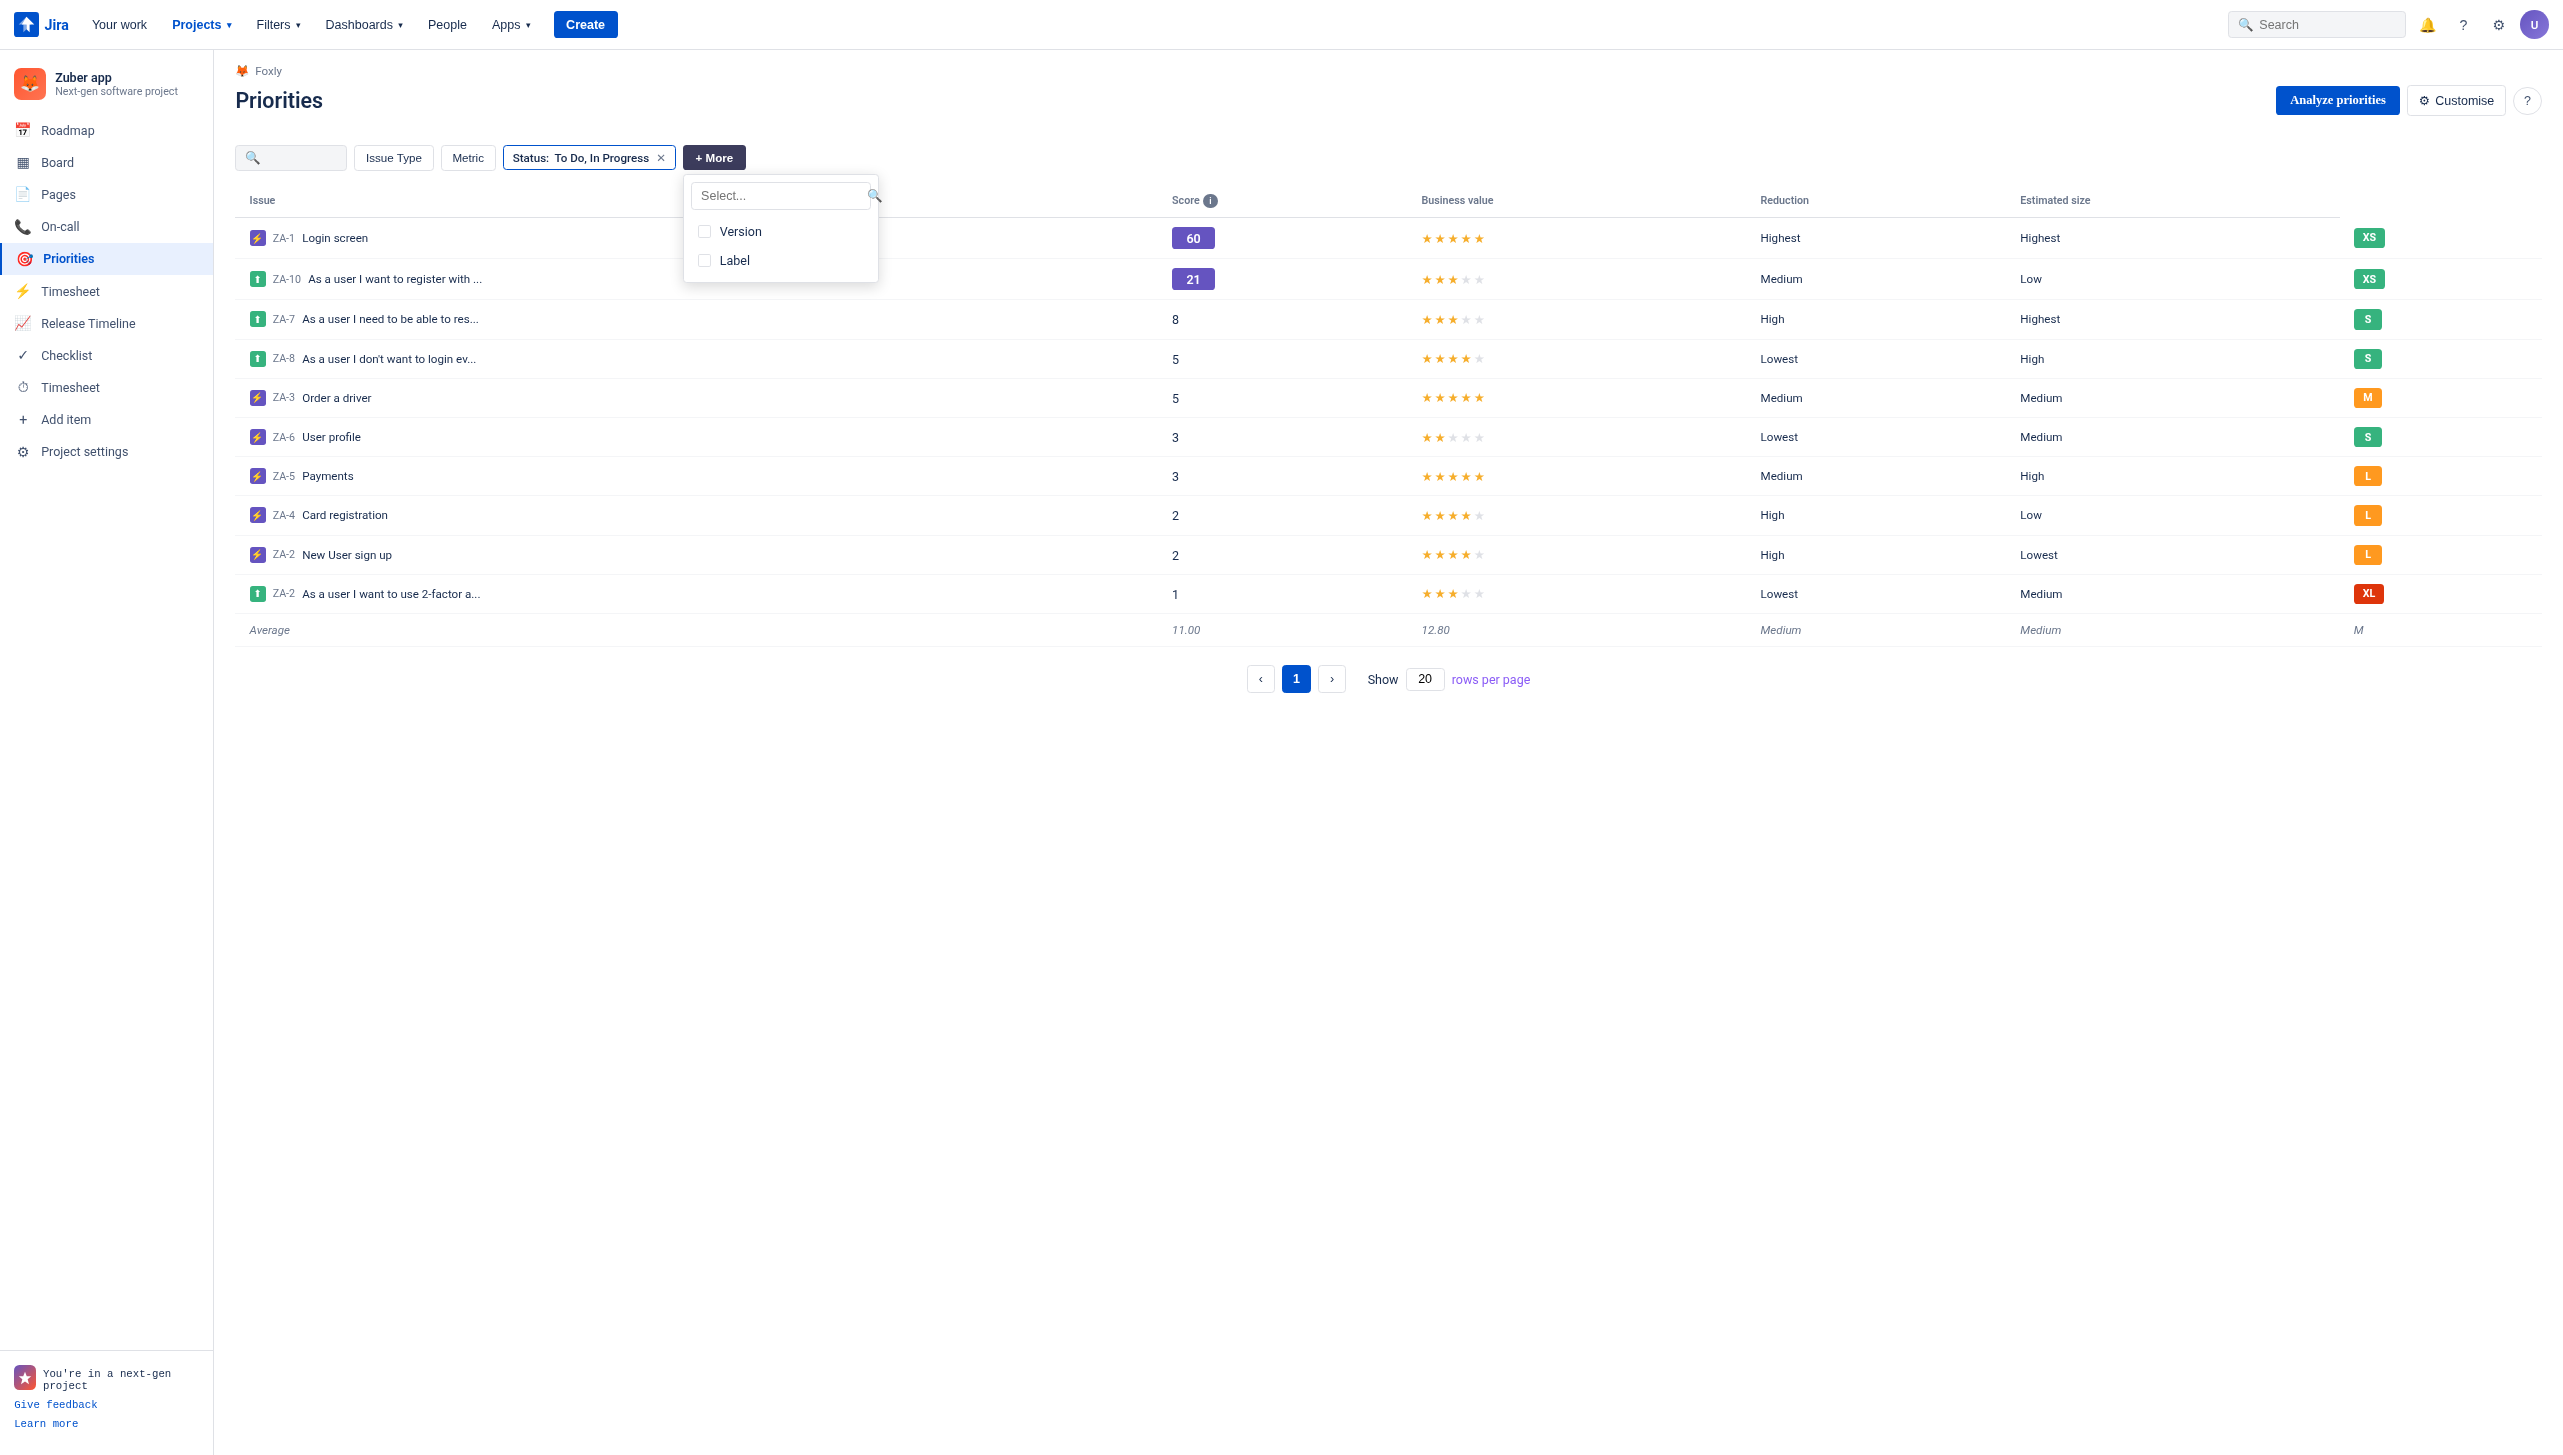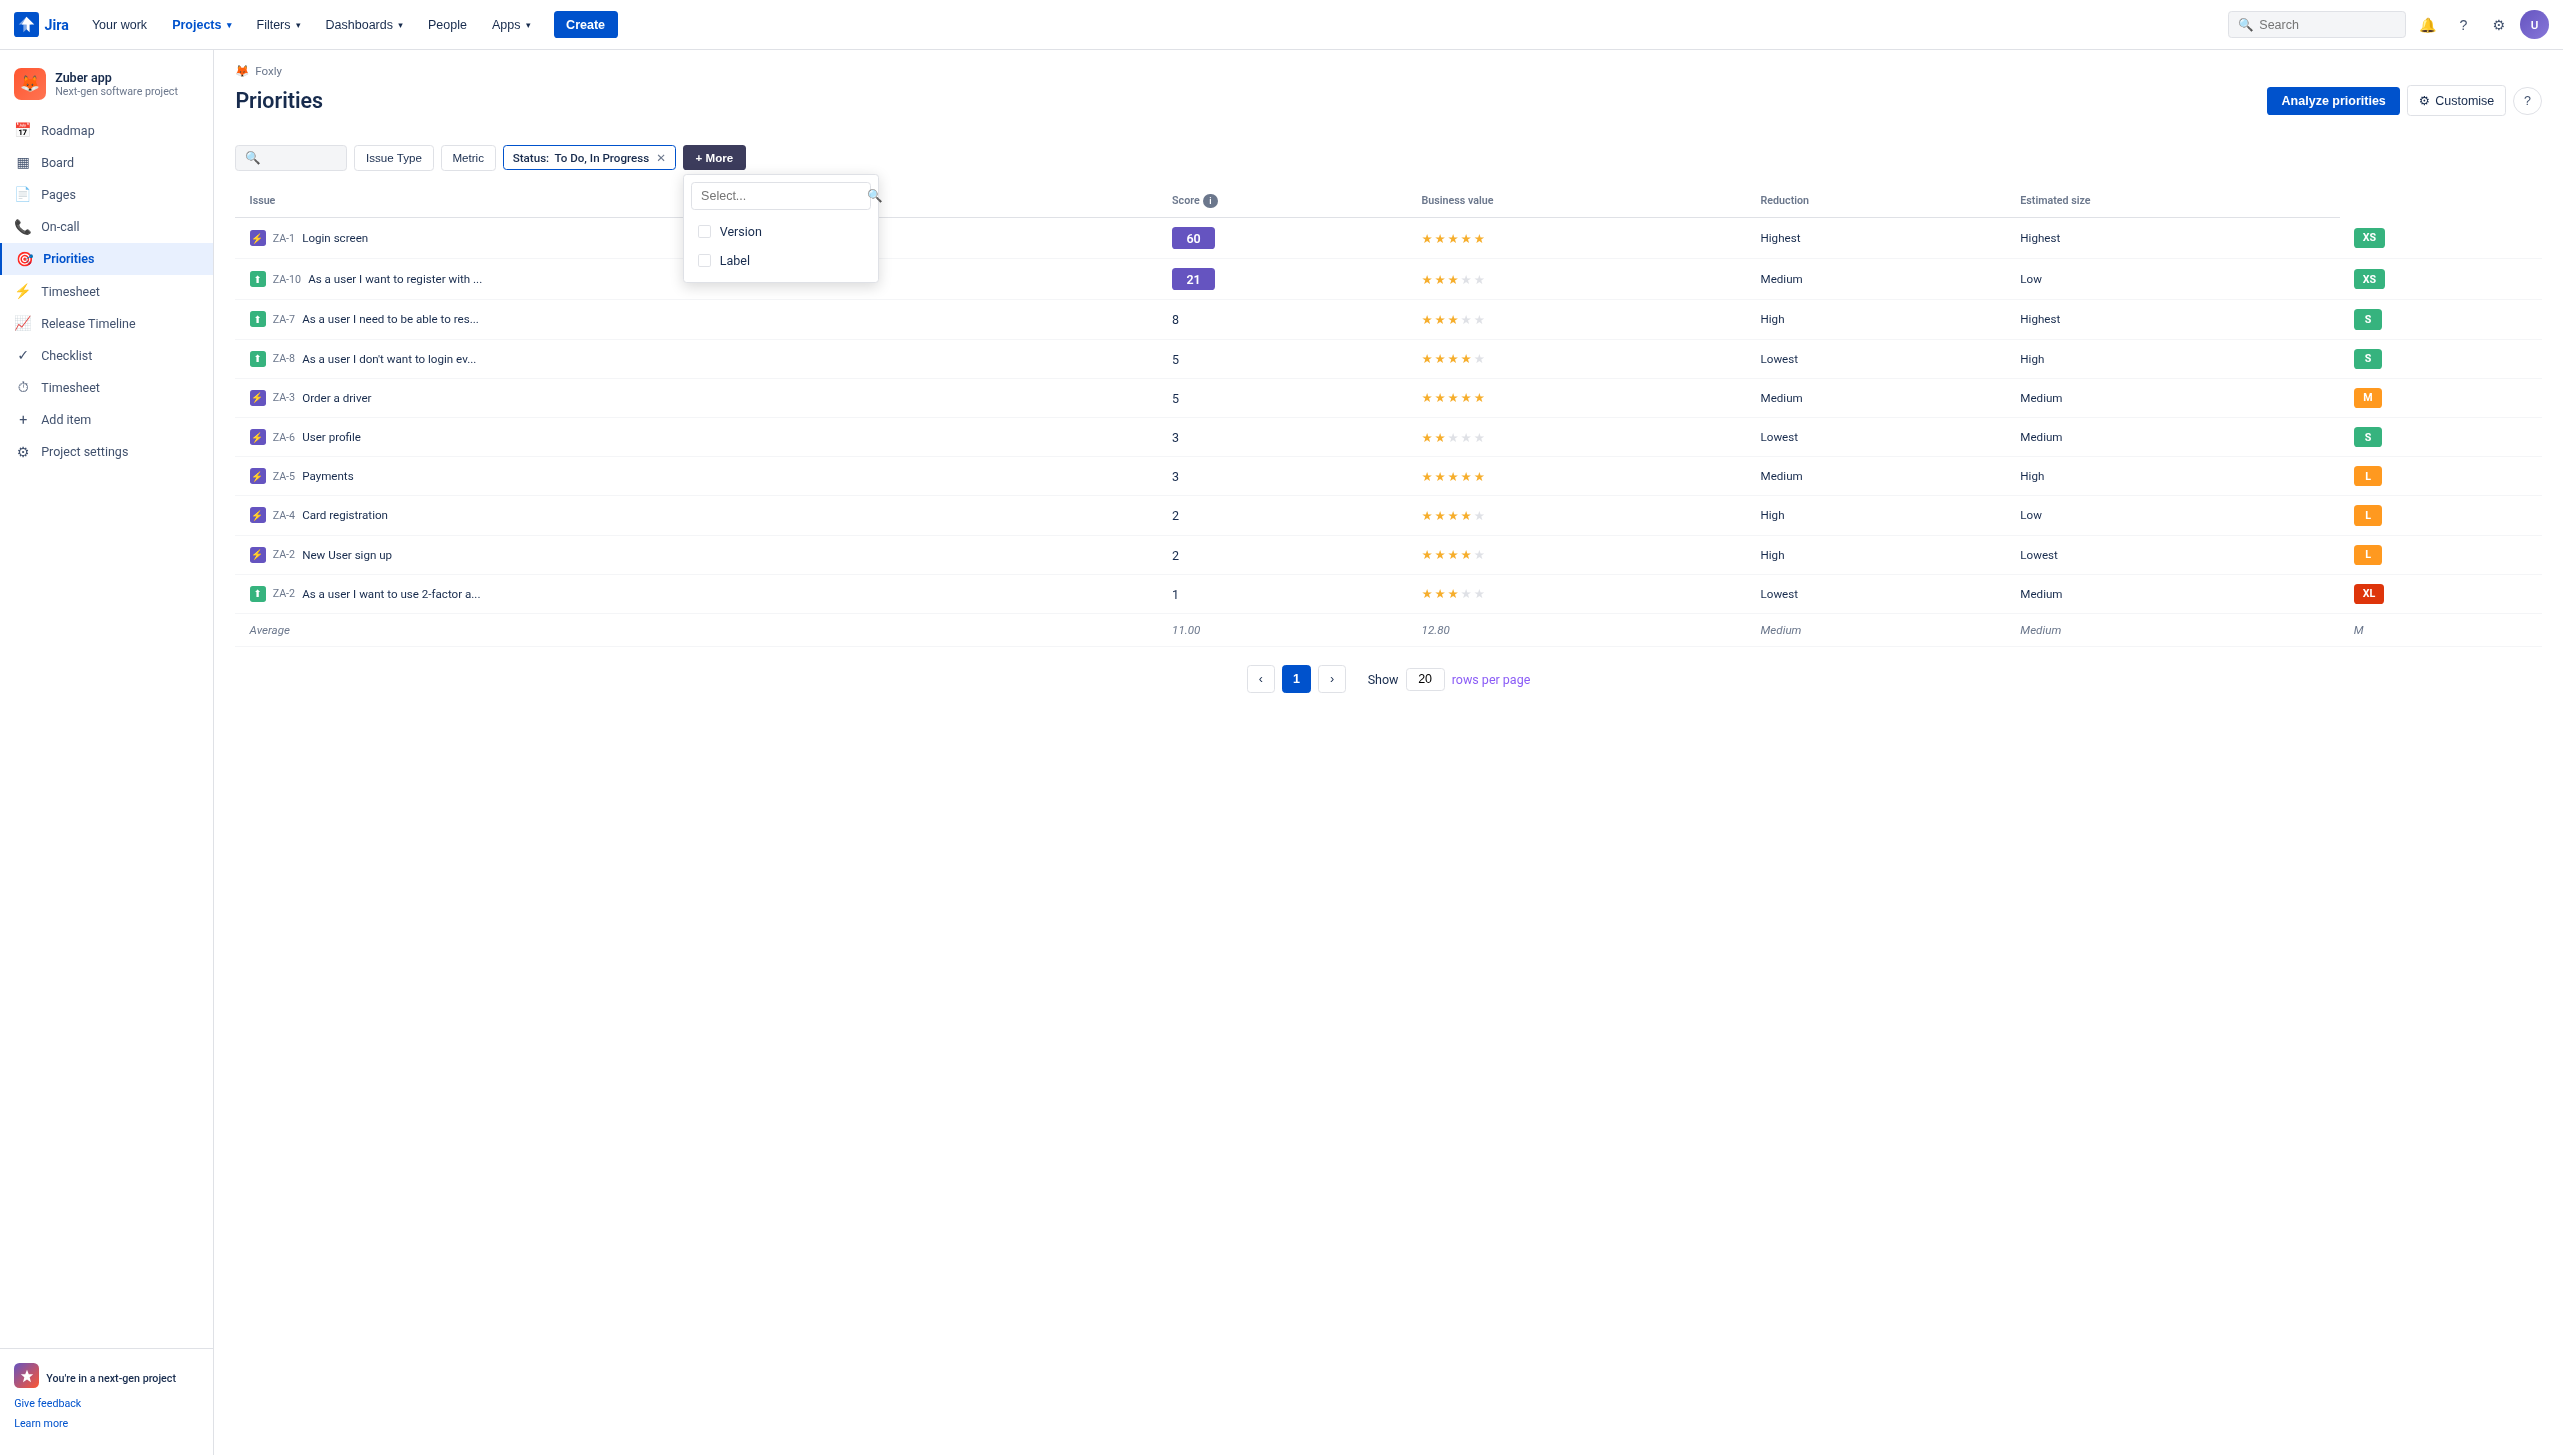--- a/index.html
+++ b/index.html
@@ -52,33 +52,33 @@
       display: flex; align-items: center; gap: 9px;
       padding: 7.1px 14.2px;
       cursor: pointer;
       color: #42526e;
       font-size: 12.5px;
       border-radius: 0;
       transition: background 0.1s;
     }
     .sidebar-item.active { background: #e8f0fe; color: #0052cc; font-weight: 600; border-left: 2.7px solid #0052cc; }
     .sidebar-item-icon { width: 18px; height: 18px; display: flex; align-items: center; justify-content: center; font-size: 14.2px; flex-shrink: 0; }
-    .sidebar-bottom { margin-top: auto; padding: 14.2px; border-top: 0.9px solid #dfe1e6; }
+    .sidebar-bottom { margin-top: auto; padding: 14.2px; border-top: 0.9px solid #dfe1e6; font-family: Liberation Mono, monospace; }
     .feedback-icon { width: 25px; height: 25px; background: linear-gradient(135deg, #6554c0, #ff5630); border-radius: 5.3px; display: flex; align-items: center; justify-content: center; margin-bottom: 5.3px; }
     .feedback-links { display: flex; gap: 7.1px; margin-top: 3.6px; flex-direction: column; }
     .feedback-link { color: #0052cc; text-decoration: none; font-size: 10.7px; cursor: pointer; }
 
     
     .main-content { flex: 1; overflow-y: auto; background: #fff; }
     .page-header { padding: 14.2px 21.4px 7.1px; }
     .breadcrumb { display: flex; align-items: center; gap: 5.3px; font-size: 11.6px; color: #6b778c; margin-bottom: 7.1px; }
     .page-title-row { display: flex; align-items: center; justify-content: space-between; margin-bottom: 14.2px; }
     .page-title { font-size: 21.4px; font-weight: 600; color: #172b4d; }
     .page-actions { display: flex; align-items: center; gap: 7.1px; }
-    .btn-analyze { background: #0052cc; color: white; border: none; border-radius: 3.6px; padding: 7.1px 14.2px; font-size: 12.5px; font-weight: 600; cursor: pointer; }
+    .btn-analyze { background: #0052cc; color: white; border: none; border-radius: 3.6px; padding: 7.1px 14.2px; font-size: 12.5px; font-weight: 600; cursor: pointer; font-family: Liberation Serif, serif; }
     .btn-customize { background: #fff; border: 0.9px solid #dfe1e6; border-radius: 3.6px; padding: 7.1px 10.7px; font-size: 12.5px; cursor: pointer; display: flex; align-items: center; gap: 5.3px; color: #172b4d; }
     .btn-help { background: #fff; border: 0.9px solid #dfe1e6; border-radius: 50%; width: 28.5px; height: 28.5px; display: flex; align-items: center; justify-content: center; cursor: pointer; font-size: 12.5px; color: #42526e; }
 
     
     .filters-row { display: flex; align-items: center; gap: 7.1px; padding: 7.1px 21.4px 14.2px; flex-wrap: wrap; }
     .filter-search { display: flex; align-items: center; background: #f4f5f7; border: 0.9px solid #dfe1e6; border-radius: 3.6px; padding: 4.4px 9px; gap: 5.3px; }
     .filter-search input { border: none; background: none; outline: none; font-size: 12.5px; width: 107px; }
     .filter-btn { background: #fff; border: 0.9px solid #dfe1e6; border-radius: 3.6px; padding: 5.3px 10.7px; font-size: 11.6px; cursor: pointer; color: #172b4d; display: flex; align-items: center; gap: 3.6px; }
     .filter-active { background: #fff; border: 1.8px solid #0052cc; border-radius: 3.6px; padding: 4.4px 9px; font-size: 11.6px; display: flex; align-items: center; gap: 5.3px; color: #172b4d; font-weight: 500; }
     .btn-more { background: #3c3c5c; color: white; border: none; border-radius: 3.6px; padding: 6.2px 12.5px; font-size: 11.6px; font-weight: 600; cursor: pointer; display: flex; align-items: center; gap: 5.3px; }

